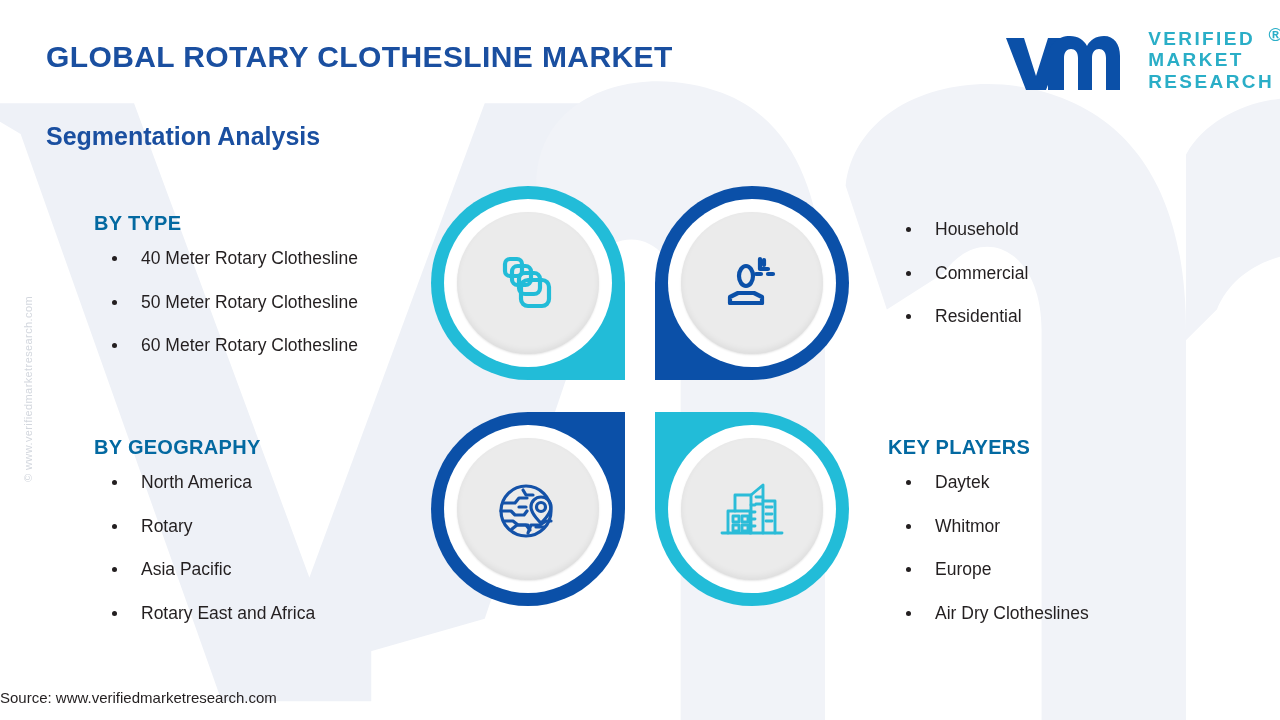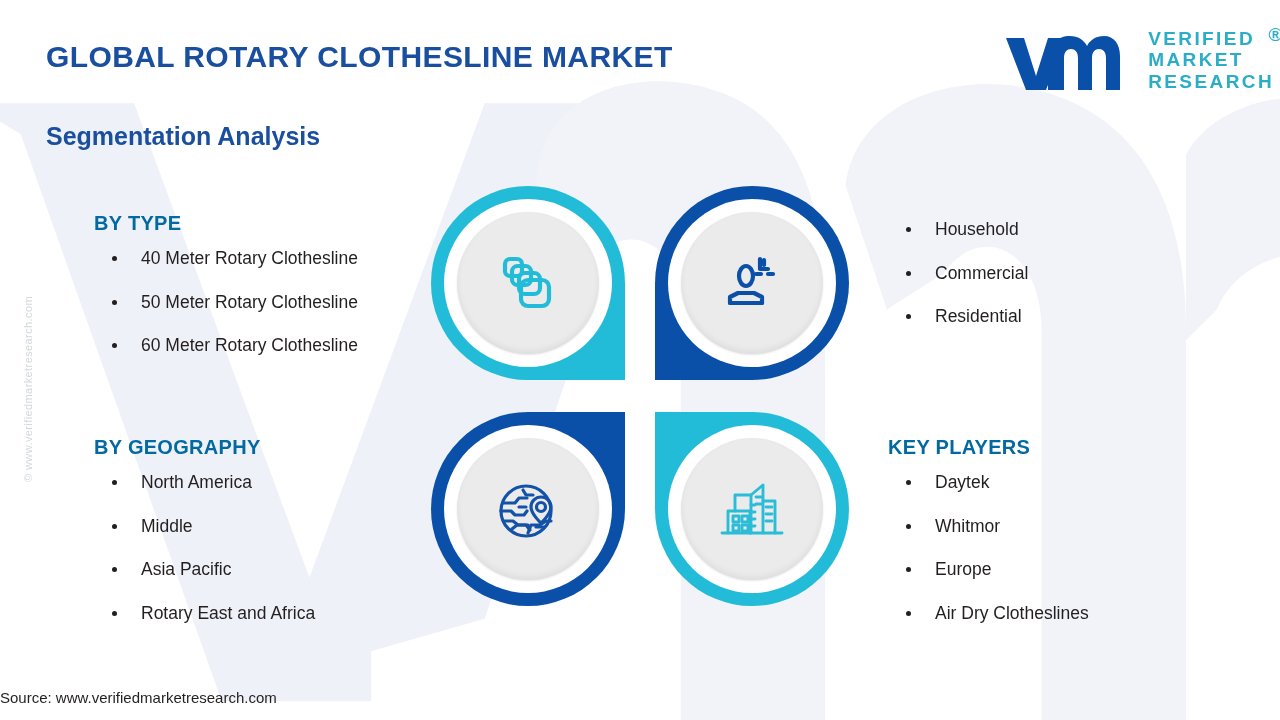--- a/index.html
+++ b/index.html
@@ -342,21 +342,21 @@
       <li><span class="bullet-dot"></span><span>Household</span></li>
       <li><span class="bullet-dot"></span><span>Commercial</span></li>
       <li><span class="bullet-dot"></span><span>Residential</span></li>
     </ul>
   </div>
 
   <div class="segment s-geography">
     <div class="segment-heading">BY GEOGRAPHY</div>
     <ul class="segment-list">
       <li><span class="bullet-dot"></span><span>North America</span></li>
-      <li><span class="bullet-dot"></span><span>Middle</span></li>
+      <li><span class="bullet-dot"></span><span>Rotary</span></li>
       <li><span class="bullet-dot"></span><span>Asia Pacific</span></li>
       <li><span class="bullet-dot"></span><span>Rotary East and Africa</span></li>
     </ul>
   </div>
 
   <div class="segment s-players">
     <div class="segment-heading">KEY PLAYERS</div>
     <ul class="segment-list">
       <li><span class="bullet-dot"></span><span>Daytek</span></li>
       <li><span class="bullet-dot"></span><span>Whitmor</span></li>

